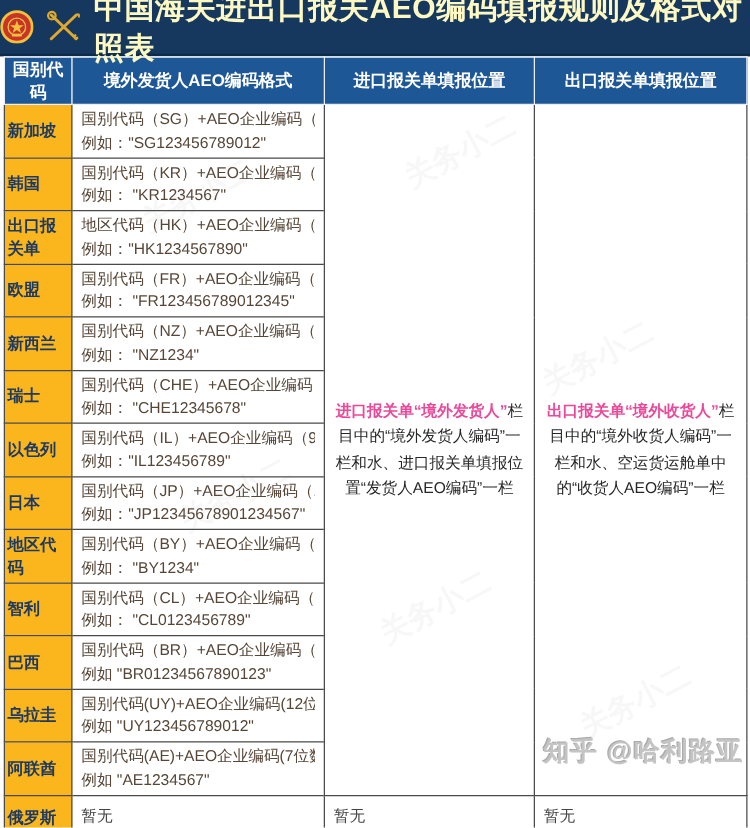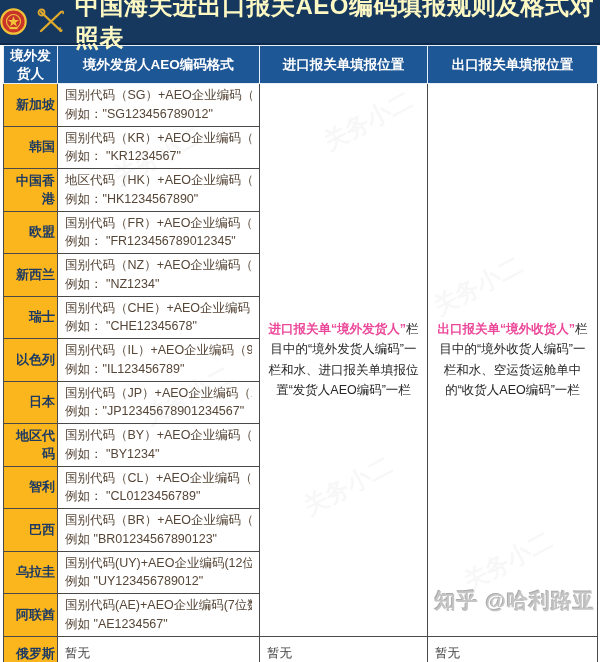--- a/index.html
+++ b/index.html
@@ -22,21 +22,21 @@
   }
   col.c1{width:54px;} col.c2{width:202px;} col.c3{width:168px;} col.c4{width:170px;}
   th {
     background:#1e5796; color:#ffffff; font-size:13.5px; font-weight:bold;
     height:37px; border:1px solid #e9eff6; padding:0;
   }
   td { border:1px solid #4a4a4a; vertical-align:middle; box-sizing:border-box; }
   tr.r { height:40px; }
   tr.r-last { height:35px; }
   td.country {
-    background:#fbb61d; color:#1d3a63; font-weight:bold; text-align:right;
+    background:#fbb61d; color:#1d3a63; font-weight:bold; text-align:left;
     font-size:13px; padding:0 2px;
   }
   td.fmt { font-size:12.5px; color:#564637; padding:2px 7px; line-height:1.5; background:#fff; }
   td.fmt .ln { white-space:nowrap; overflow:hidden; }
   td.pos {
     font-size:12.5px; color:#262626; text-align:center; padding:0 6px;
     line-height:1.65; background:#fff;
   }
   td.pos .lead { font-weight:bold; color:#ec4899; }
   td.none { font-size:12.5px; color:#454545; padding:0 7px; background:#fff; }
@@ -79,21 +79,21 @@
 
 <table>
   <colgroup>
       <col class="c1">
       <col class="c2">
       <col class="c3">
       <col class="c4">
     </colgroup>
   <thead>
     <tr>
-      <th>境外发货人</th>
+      <th>国别代码</th>
       <th>境外发货人AEO编码格式</th>
       <th>进口报关单填报位置</th>
       <th>出口报关单填报位置</th>
     </tr>
   </thead>
   <tbody>
     <tr class="r">
       <td class="country">新加坡</td>
       <td class="fmt">
         <div class="ln">国别代码（SG）+AEO企业编码（12位数字）</div>
@@ -107,21 +107,21 @@
       </td>
     </tr>
     <tr class="r">
       <td class="country">韩国</td>
       <td class="fmt">
         <div class="ln">国别代码（KR）+AEO企业编码（7位数字）</div>
         <div class="ln">例如： "KR1234567"</div>
       </td>
     </tr>
     <tr class="r">
-      <td class="country">中国香港</td>
+      <td class="country">出口报关单</td>
       <td class="fmt">
         <div class="ln">地区代码（HK）+AEO企业编码（10位数字）</div>
         <div class="ln">例如："HK1234567890"</div>
       </td>
     </tr>
     <tr class="r">
       <td class="country">欧盟</td>
       <td class="fmt">
         <div class="ln">国别代码（FR）+AEO企业编码（15位数字）</div>
         <div class="ln">例如： "FR123456789012345"</div>

